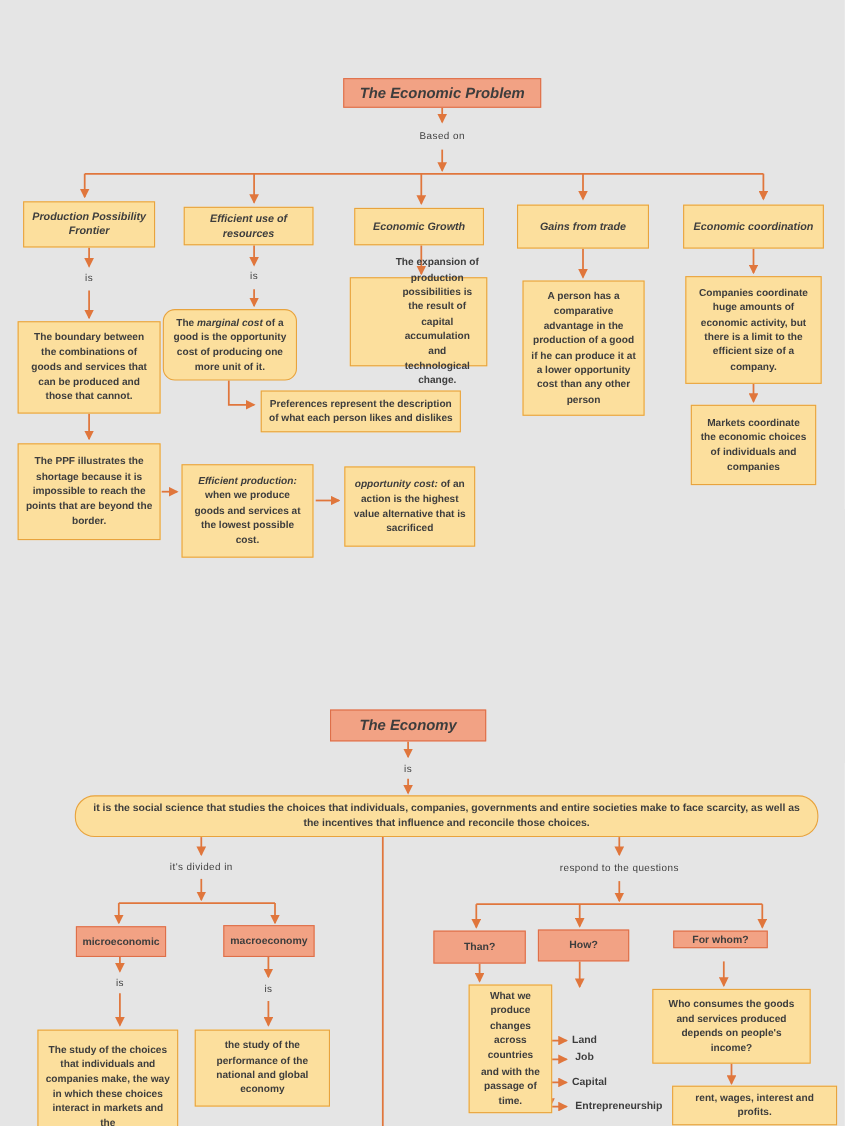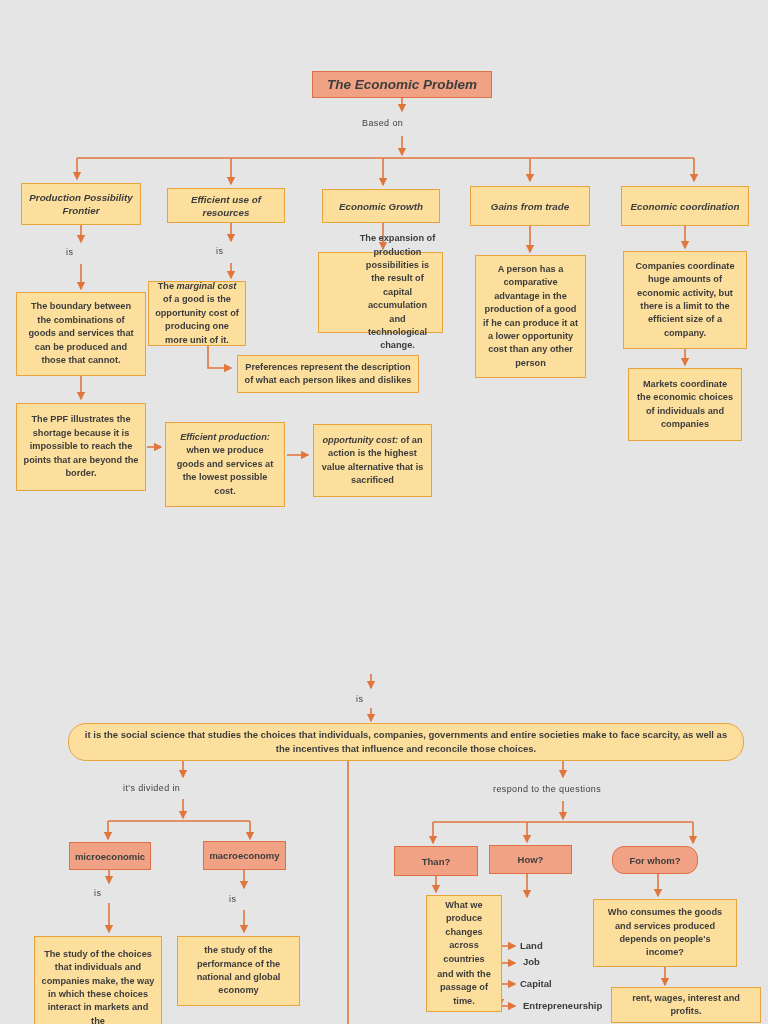--- a/index.html
+++ b/index.html
@@ -7,21 +7,21 @@
   .page{position:relative;width:768px;height:1024px;overflow:hidden;background:#e5e5e5;}
   .connectors{position:absolute;left:0;top:0;width:768px;height:1024px;}
   .cline{stroke:#E0763C;stroke-width:1.6;fill:none;}
   .box{position:absolute;box-sizing:border-box;display:flex;flex-direction:column;align-items:center;justify-content:center;text-align:center;color:#3d3d3d;}
   .yellow{background:#FCDF9D;border:1.6px solid #E8A33D;}
   .salmon{background:#F2A284;border:1.6px solid #DE6F49;}
   .title-box{font-size:13.5px;font-weight:bold;font-style:italic;}
   .hdr{font-weight:bold;font-style:italic;font-size:9.8px;line-height:13px;padding:2px 4px;}
   .def{font-weight:bold;font-size:9.2px;line-height:13.4px;padding:3px 6px;}
   .q{font-weight:bold;font-size:9.5px;}
-  .lbl{position:absolute;font-size:9px;color:#404040;text-align:left;letter-spacing:0.4px;}
+  .lbl{position:absolute;font-size:9px;color:#404040;text-align:center;letter-spacing:0.4px;}
   .bi{font-style:italic;}
   .factor{position:absolute;font-size:9.5px;font-weight:bold;color:#3d3d3d;white-space:nowrap;}
   .gap{height:12px;}
   .wide{font-size:9.5px;line-height:14px;padding:2px 10px;border-radius:18px;}
 </style>
 </head>
 <body>
 
 <div class="page">
 
@@ -89,54 +89,55 @@
   <div class="box yellow hdr" style="left:167px;top:188px;width:118px;height:35px;">Efficient use of resources</div>
   <div class="box yellow hdr" style="left:322px;top:189px;width:118px;height:34px;">Economic Growth</div>
   <div class="box yellow hdr" style="left:470px;top:186px;width:120px;height:40px;">Gains from trade</div>
   <div class="box yellow hdr" style="left:621px;top:186px;width:128px;height:40px;">Economic coordination</div>
 
   <div class="lbl" style="left:66px;top:247px;width:30px;">is</div>
   <div class="box yellow def" style="left:16px;top:292px;width:130px;height:84px;">The boundary between the combinations of goods and services that can be produced and those that cannot.</div>
   <div class="box yellow def" style="left:16px;top:403px;width:130px;height:88px;">The PPF illustrates the shortage because it is impossible to reach the points that are beyond the border.</div>
 
   <div class="lbl" style="left:216px;top:246px;width:30px;">is</div>
-  <div class="box yellow def" style="left:148px;top:281px;width:98px;height:65px;">
+  <div class="box yellow def" style="left:148px;top:281px;width:122px;height:65px;border-radius:11px;">
     <span><span>The </span><span class="bi">marginal cost</span><span> of a good is the opportunity cost of producing one more unit of it.</span></span>
   </div>
   <div class="box yellow def" style="left:237px;top:355px;width:182px;height:38px;">
     <span><span>Preferences</span><span> represent the description of what each person likes and dislikes</span></span>
   </div>
   <div class="box yellow def" style="left:165px;top:422px;width:120px;height:85px;">
     <span><span class="bi">Efficient production:</span><span> when we produce goods and services at the lowest possible cost.</span></span>
   </div>
   <div class="box yellow def" style="left:313px;top:424px;width:119px;height:73px;">
     <span><span class="bi">opportunity cost:</span><span> of an action is the highest value alternative that is sacrificed</span></span>
   </div>
 
   <div class="box yellow def" style="left:318px;top:252px;width:125px;height:81px;padding-left:40px;">The expansion of production possibilities is the result of capital accumulation and technological change.</div>
   <div class="box yellow def" style="left:475px;top:255px;width:111px;height:123px;">A person has a comparative advantage in the production of a good if he can produce it at a lower opportunity cost than any other person</div>
   <div class="box yellow def" style="left:623px;top:251px;width:124px;height:98px;">Companies coordinate huge amounts of economic activity, but there is a limit to the efficient size of a company.</div>
   <div class="box yellow def" style="left:628px;top:368px;width:114px;height:73px;">Markets coordinate the economic choices of individuals and companies</div>
 
+  <div class="box salmon title-box" style="left:300px;top:645px;width:142px;height:29px;">The Economy</div>
   <div class="lbl" style="left:356px;top:694px;width:30px;">is</div>
   <div class="box yellow def wide" style="left:68px;top:723px;width:676px;height:38px;">it is the social science that studies the choices that individuals, companies, governments and entire societies make to face scarcity, as well as the incentives that influence and reconcile those choices.</div>
 
   <div class="lbl" style="left:123px;top:783px;width:120px;">it's divided in</div>
   <div class="lbl" style="left:493px;top:784px;width:140px;">respond to the questions</div>
 
   <div class="box salmon q" style="left:69px;top:842px;width:82px;height:28px;">microeconomic</div>
   <div class="box salmon q" style="left:203px;top:841px;width:83px;height:29px;">macroeconomy</div>
   <div class="lbl" style="left:94px;top:888px;width:30px;">is</div>
   <div class="lbl" style="left:229px;top:894px;width:30px;">is</div>
   <div class="box yellow def" style="left:34px;top:936px;width:128px;height:104px;">The study of the choices that individuals and companies make, the way in which these choices interact in markets and the</div>
   <div class="box yellow def" style="left:177px;top:936px;width:123px;height:70px;">the study of the performance of the national and global economy</div>
 
   <div class="box salmon q" style="left:394px;top:846px;width:84px;height:30px;">Than?</div>
   <div class="box salmon q" style="left:489px;top:845px;width:83px;height:29px;">How?</div>
-  <div class="box salmon q" style="left:612px;top:846px;width:86px;height:28px;border-radius:12px;">For whom?</div>
+  <div class="box salmon q" style="left:612px;top:846px;width:86px;height:16px;">For whom?</div>
 
   <div class="box yellow def" style="left:398px;top:895px;width:76px;height:117px;margin-left:28px;">
     <span>What we produce changes across countries</span>
     <span class="gap"></span>
     <span>and with the passage of time.</span>
   </div>
 
   <div class="factor" style="left:520px;top:940px;">Land</div>
   <div class="factor" style="left:523px;top:956px;">Job</div>
   <div class="factor" style="left:520px;top:978px;">Capital</div>

